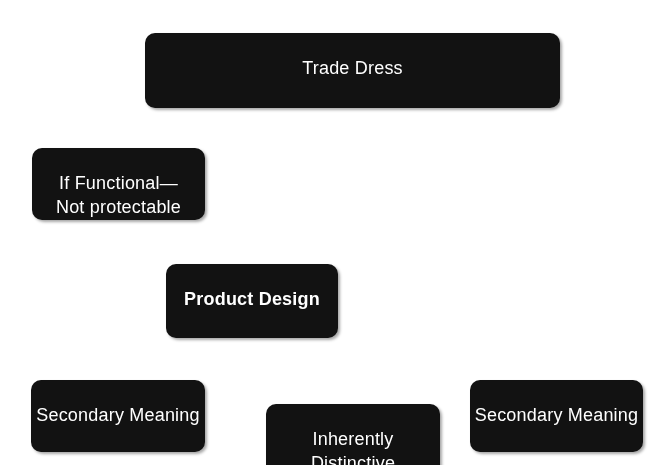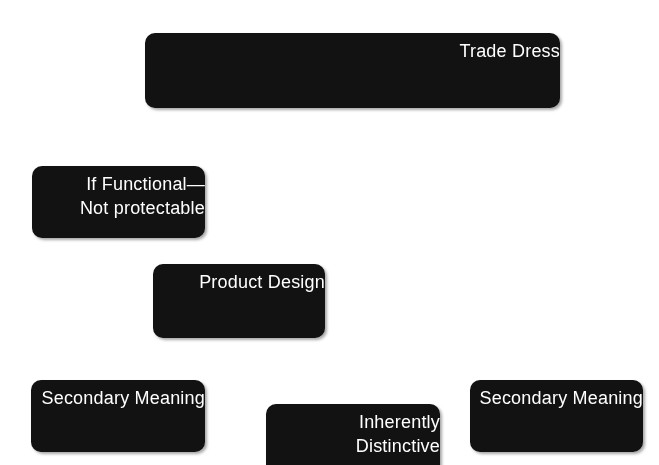--- a/index.html
+++ b/index.html
@@ -13,34 +13,34 @@
     height: 465px;
     background: #ffffff;
     overflow: hidden;
     font-family: "Liberation Sans", sans-serif;
   }
   .node {
     position: absolute;
     background: #121212;
     color: #ffffff;
     border-radius: 10px;
-    text-align: right;
+    text-align: center;
     font-size: 18px;
     line-height: 24px;
-    padding-top: 6px;
+    padding-top: 23px;
     box-sizing: border-box;
     white-space: pre-line;
     box-shadow: 2px 2px 3px rgba(0,0,0,0.35);
     letter-spacing: 0.2px;
   }
   
   .n-trade-dress        { left: 145px; top: 33px;  width: 415px; height: 75px; }
-  .n-if-functional      { left: 32px;  top: 166px; width: 173px; height: 72px; }
+  .n-if-functional      { left: 32px;  top: 148px; width: 173px; height: 72px; }
   .n-nonfunctional      { left: 257px; top: 150px; width: 173px; height: 72px; }
-  .n-product-design     { left: 153px; top: 264px; width: 172px; height: 74px; }
+  .n-product-design     { left: 166px; top: 264px; width: 172px; height: 74px; font-weight: bold; }
   .n-product-packaging  { left: 368px; top: 264px; width: 172px; height: 74px; }
   .n-secondary-left     { left: 31px;  top: 380px; width: 174px; height: 72px; }
   .n-inherently         { left: 266px; top: 404px; width: 174px; height: 73px; }
   .n-secondary-right    { left: 470px; top: 380px; width: 173px; height: 72px; }
 </style>
 </head>
 <body>
 
 <div class="canvas">
 

